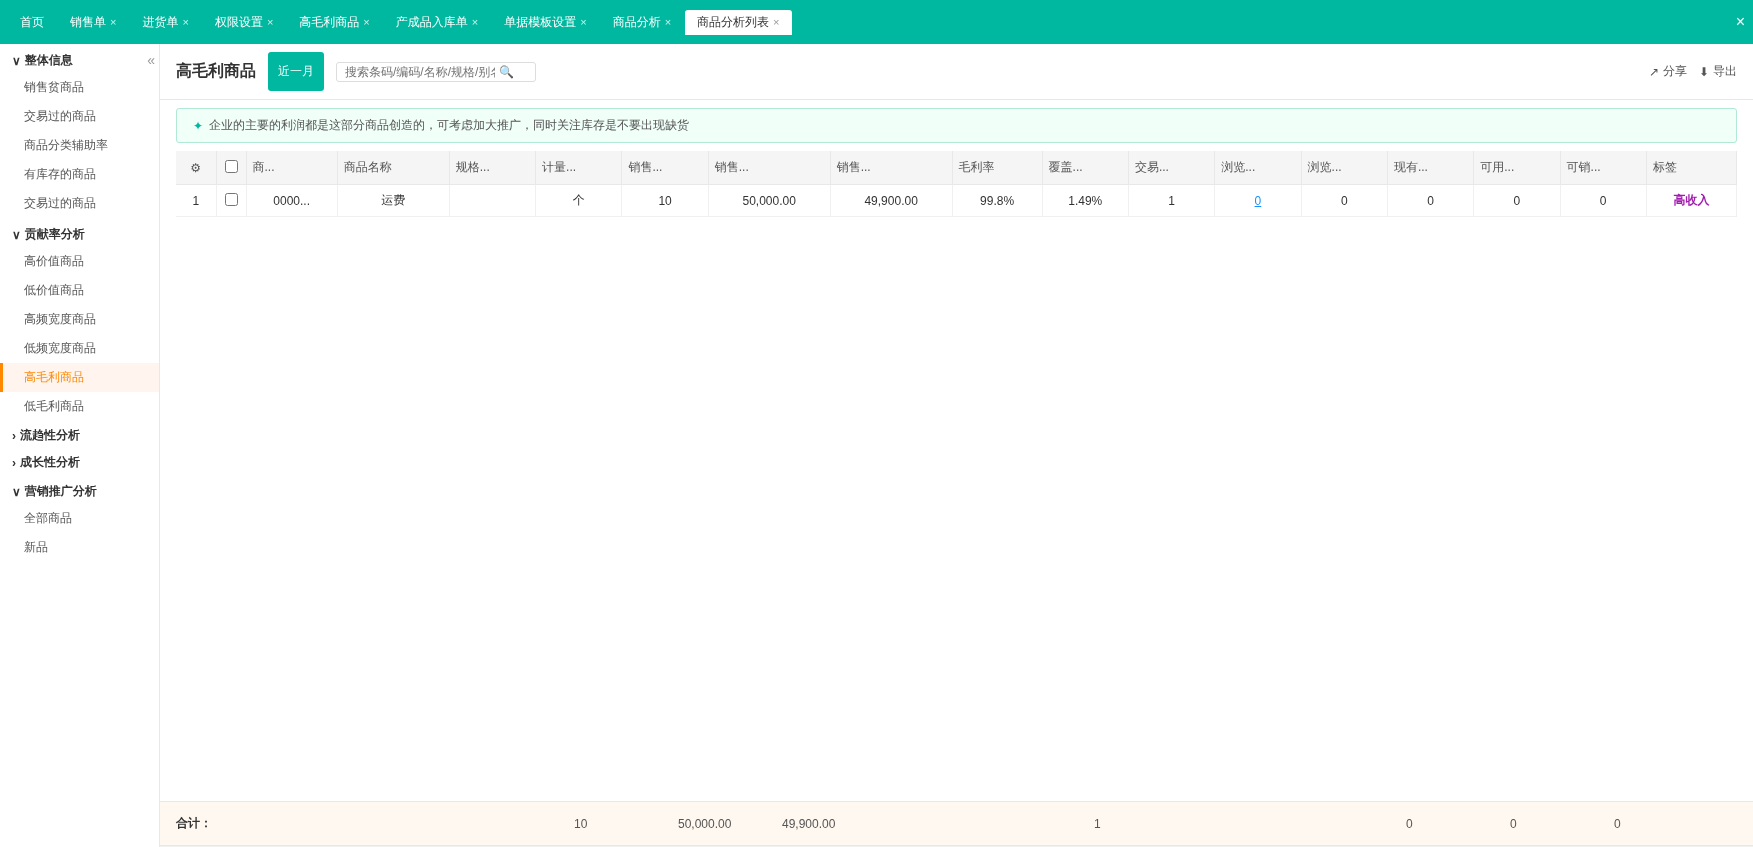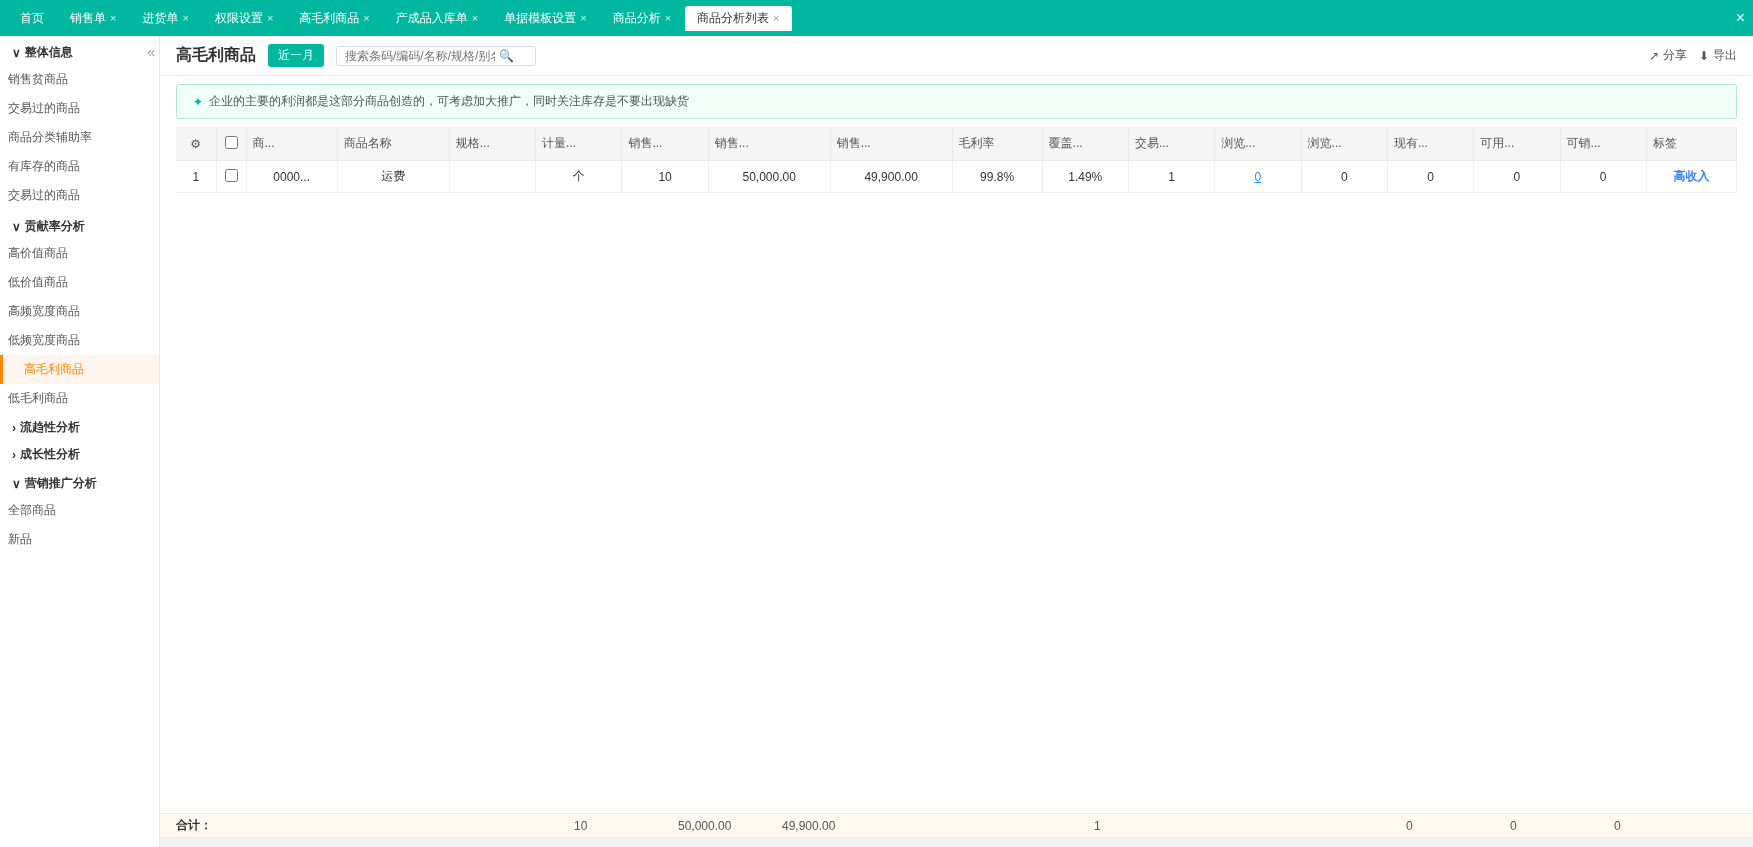--- a/index.html
+++ b/index.html
@@ -1,21 +1,21 @@
 <!DOCTYPE html>
 <html><head>
   <meta charset="utf-8">
   <style>
     * { box-sizing: border-box; margin: 0; padding: 0; font-family: 'Microsoft YaHei', SimSun, sans-serif; font-size: 12px; }
     body { background: #f5f5f5; overflow: hidden; width: 1753px; height: 847px; }
 
     
     .top-nav {
       background: #00b8a0;
-      height: 36px;
+      height: 44px;
       display: flex;
       align-items: center;
       padding: 0 8px;
       gap: 2px;
       position: relative;
     }
     .nav-tab {
       color: #fff;
       padding: 4px 12px;
       cursor: pointer;
@@ -71,21 +71,21 @@
     .sidebar-group-title {
       display: flex;
       align-items: center;
       padding: 8px 12px 4px 12px;
       color: #333;
       font-weight: bold;
       cursor: pointer;
       gap: 4px;
     }
     .sidebar-item {
-      padding: 6px 12px 6px 8px;
+      padding: 6px 12px 6px 24px;
       color: #555;
       cursor: pointer;
       white-space: nowrap;
       overflow: hidden;
       text-overflow: ellipsis;
     }
     .sidebar-item.active {
       background: #fff5ee;
       color: #ff8800;
       border-left: 3px solid #ff8800;
@@ -121,21 +121,21 @@
     .content-title {
       font-size: 16px;
       font-weight: bold;
       color: #333;
     }
     .time-filter-btn {
       background: #00b8a0;
       color: #fff;
       border: none;
       border-radius: 3px;
-      padding: 3px 10px;
+      padding: 11px 10px;
       cursor: pointer;
       font-size: 12px;
     }
     .search-box {
       display: flex;
       align-items: center;
       border: 1px solid #ddd;
       border-radius: 3px;
       padding: 2px 8px;
       gap: 4px;
@@ -202,30 +202,30 @@
     }
     td {
       padding: 7px 6px;
       border-bottom: 1px solid #f0f0f0;
       border-right: 1px solid #f0f0f0;
       color: #333;
       white-space: nowrap;
       text-align: center;
     }
     .tag-high-income {
-      color: #3b82f6;
+      color: #a21caf;
       font-weight: bold;
     }
     .col-num { width: 40px; text-align: center; }
     .col-check { width: 30px; text-align: center; }
     .link-style { color: #1890ff; cursor: pointer; text-decoration: underline; }
 
     
     .footer-bar {
-      height: 24px;
+      height: 44px;
       border-top: 1px solid #e8e8e8;
       background: #fff8f0;
       display: flex;
       align-items: center;
       padding: 0 16px;
       gap: 24px;
       font-size: 12px;
       color: #555;
     }
     .footer-total-label { font-weight: bold; color: #333; margin-right: 8px; }

